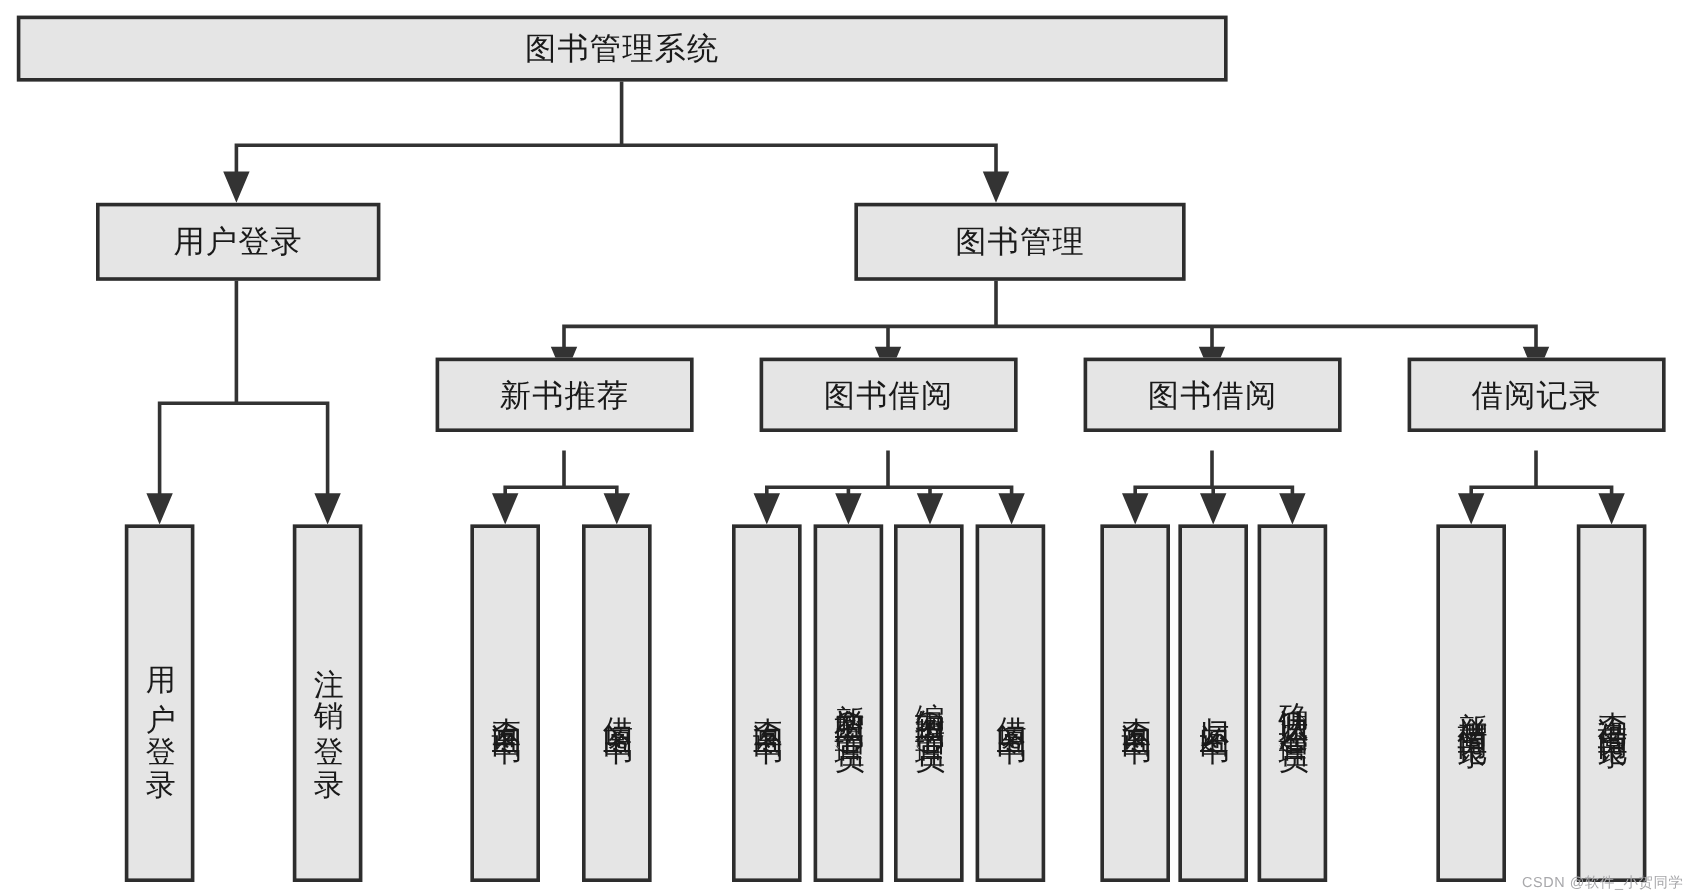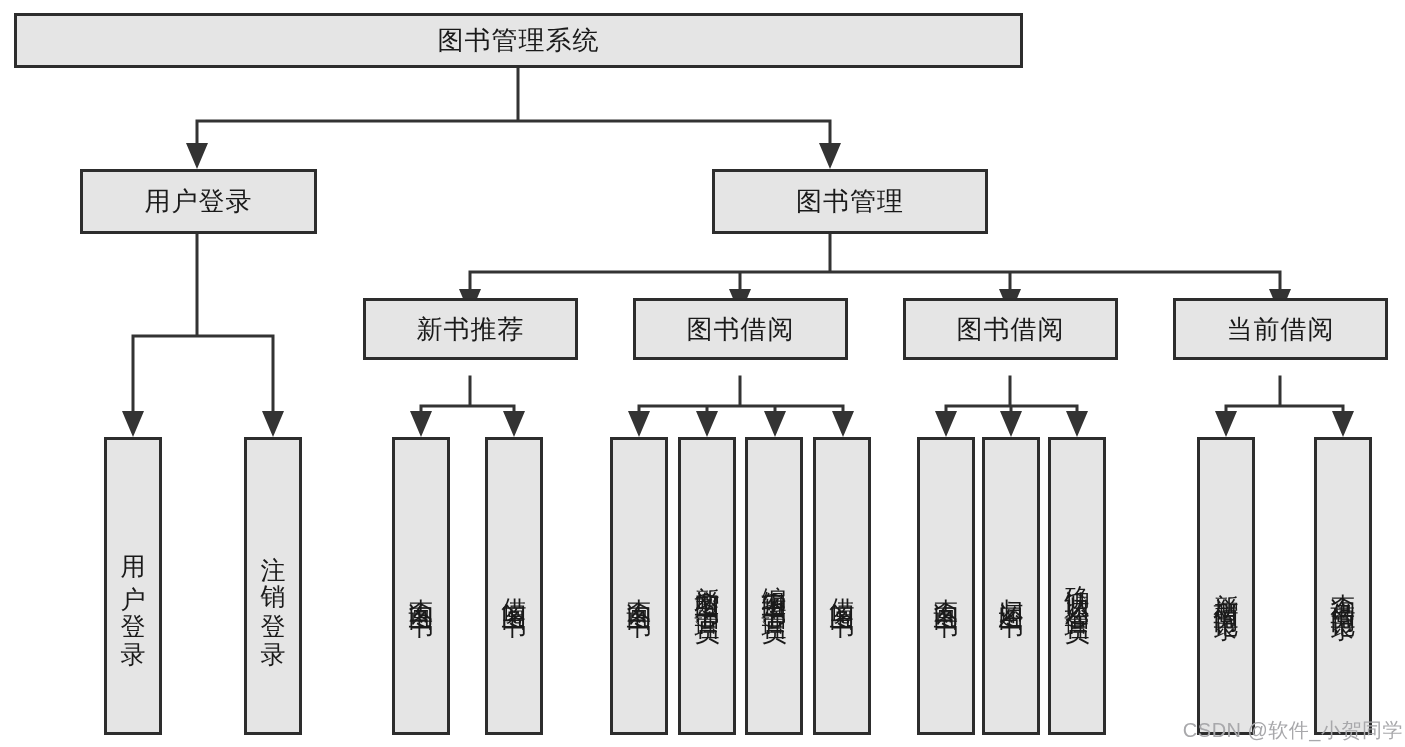--- a/index.html
+++ b/index.html
@@ -17,21 +17,21 @@
   .mod{top:298px;width:215px;height:62px}
   .leaf{top:437px;width:58px;height:298px}
   .vt{
     writing-mode:vertical-rl;text-orientation:mixed;
     line-height:1;letter-spacing:5px;margin-top:4px;font-size:25px;
   }
   .vt.loose{letter-spacing:29px;margin-top:16px}
   svg.connectors{position:absolute;left:0;top:0;width:1405px;height:747px}
   .watermark{
     position:absolute;right:2px;bottom:3px;
-    font-size:20px;letter-spacing:.5px;color:#a8a8ab;white-space:nowrap;
+    font-size:12px;letter-spacing:.5px;color:#a8a8ab;white-space:nowrap;
   }
 </style>
 </head>
 <body>
 
 <svg class="connectors" viewBox="0 0 1405 747" aria-hidden="true">
   <path fill="none" stroke="#333333" stroke-width="3" stroke-linecap="square" d="
     M518 68 V121 M197 121 H830 M197 121 V150 M830 121 V150
     M830 234 V272 M470 272 H1280 M470 272 V293 M740 272 V293 M1010 272 V293 M1280 272 V293
     M197 234 V336 M133 336 H273 M133 336 V415 M273 336 V415
@@ -66,21 +66,21 @@
 <div class="box mod" style="left:363px">
   <span>新书推荐</span>
 </div>
 <div class="box mod" style="left:633px">
   <span>图书借阅</span>
 </div>
 <div class="box mod" style="left:903px">
   <span>图书借阅</span>
 </div>
 <div class="box mod" style="left:1173px">
-  <span>当前借阅</span>
+  <span>借阅记录</span>
 </div>
 
 <div class="box leaf" style="left:104px">
   <span class="vt loose">用户登录</span>
 </div>
 <div class="box leaf" style="left:244px">
   <span class="vt loose">注销登录</span>
 </div>
 
 <div class="box leaf" style="left:392px">

